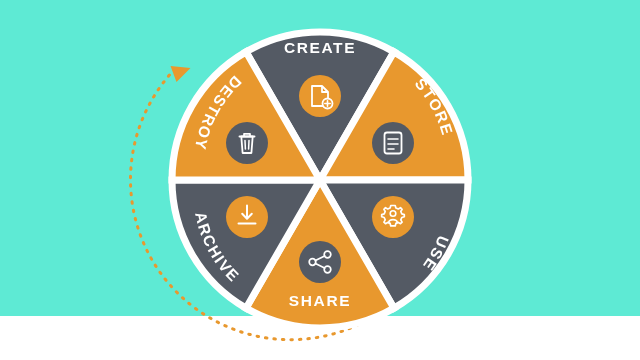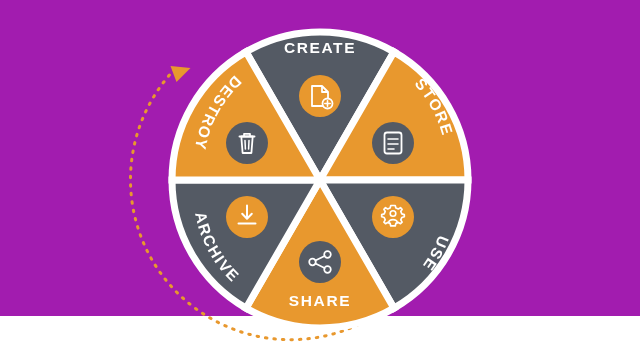--- a/index.html
+++ b/index.html
@@ -10,21 +10,21 @@
   body {
     width: 640px;
     height: 360px;
     overflow: hidden;
     font-family: "Liberation Sans", sans-serif;
   }
   #stage {
     position: relative;
     width: 640px;
     height: 316px;
-    background: #a21caf;
+    background: #5eead4;
   }
   svg.diagram {
     display: block;
     width: 640px;
     height: 360px;
   }
   .seg-label {
     font-family: "Liberation Sans", sans-serif;
     font-size: 15.5px;
     font-weight: bold;

